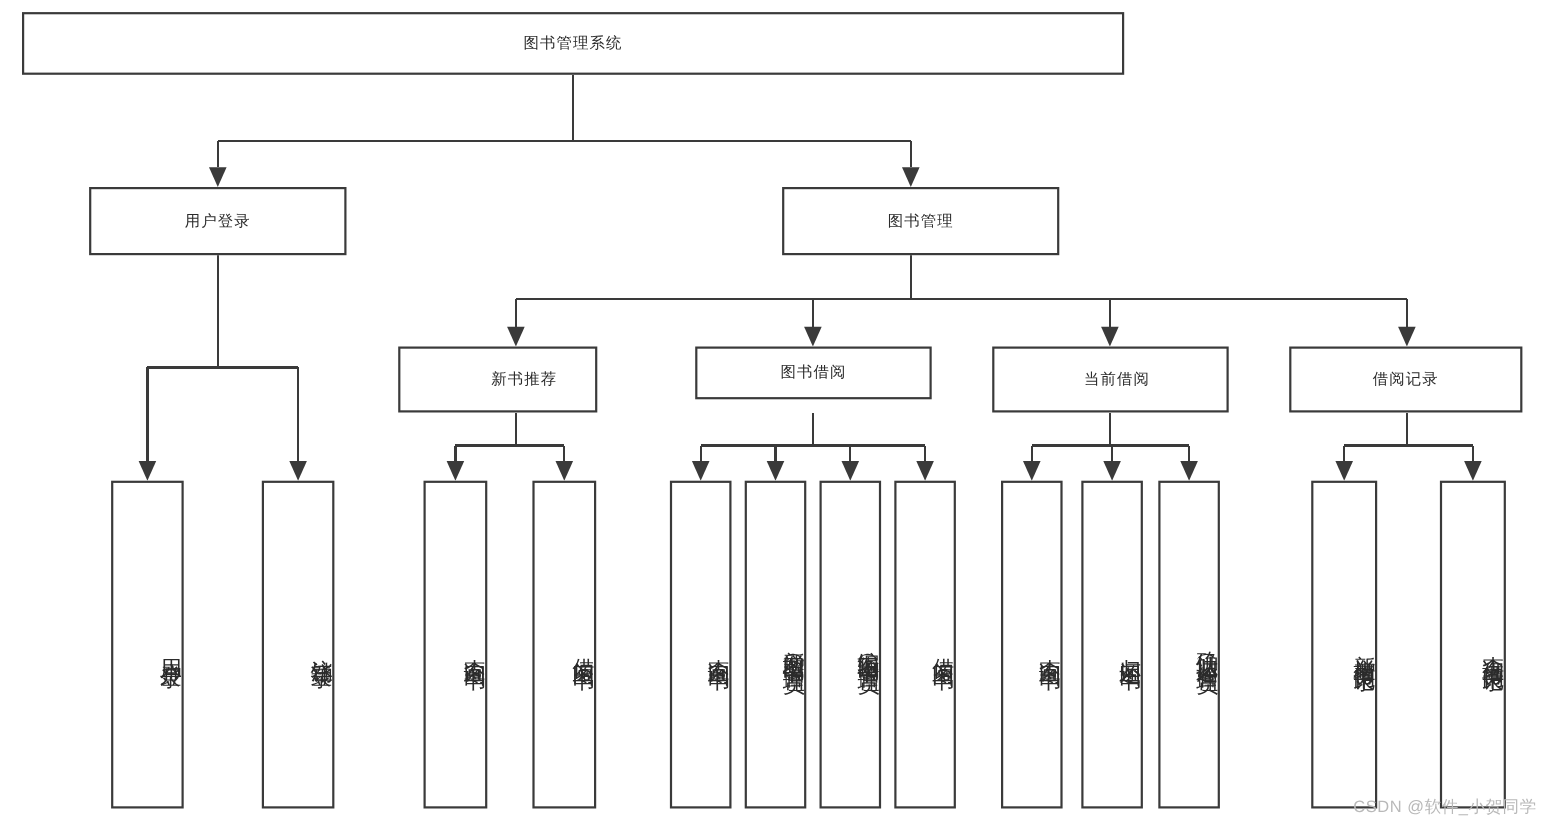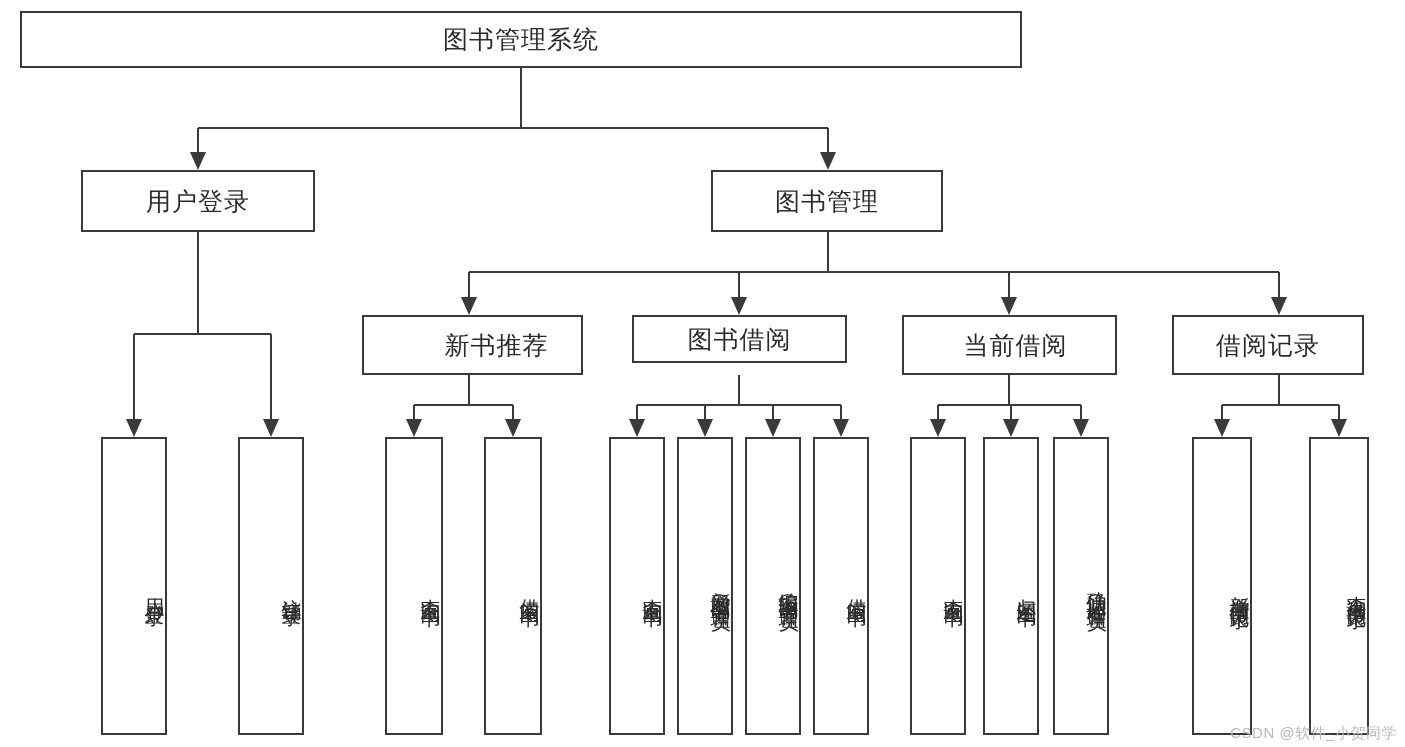--- a/index.html
+++ b/index.html
@@ -30,21 +30,21 @@
     position: absolute;
     box-sizing: border-box;
     background: #ffffff;
     border: 2px solid #3a3a3a;
     display: flex;
     align-items: center;
     justify-content: center;
     color: #2b2b2b;
   }
   .node.horiz {
-    font-size: 25px;
+    font-size: 14px;
     letter-spacing: 1px;
   }
   .node.vert {
     writing-mode: vertical-rl;
     text-orientation: upright;
     font-size: 20px;
     letter-spacing: 3px;
     padding-top: 6px;
     align-items: flex-start;
     justify-content: center;
@@ -125,33 +125,33 @@
       <polygon points="1331,419 1347,419 1339,437" fill="#3a3a3a"></polygon>
     </svg>
 
   <div id="nodes">
       <div class="node horiz" style="left: 20px; top: 11px; width: 1002px; height: 57px;">
         <span class="label">图书管理系统</span>
       </div>
       <div class="node horiz" style="left: 81px; top: 170px; width: 234px; height: 62px;">
         <span class="label">用户登录</span>
       </div>
-      <div class="node horiz" style="left: 711px; top: 170px; width: 232px; height: 62px;">
+      <div class="node horiz" style="left: 711px; top: 170px; width: 252px; height: 62px;">
         <span class="label">图书管理</span>
       </div>
-      <div class="node horiz" style="left: 362px; top: 315px; width: 221px; height: 60px; padding-left: 48px;">
+      <div class="node horiz" style="left: 362px; top: 315px; width: 181px; height: 60px; padding-left: 48px;">
         <span class="label">新书推荐</span>
       </div>
       <div class="node horiz" style="left: 632px; top: 315px; width: 215px; height: 48px;">
         <span class="label">图书借阅</span>
       </div>
       <div class="node horiz" style="left: 902px; top: 315px; width: 215px; height: 60px; padding-left: 12px;">
         <span class="label">当前借阅</span>
       </div>
-      <div class="node horiz" style="left: 1172px; top: 315px; width: 192px; height: 60px;">
+      <div class="node horiz" style="left: 1172px; top: 315px; width: 212px; height: 60px;">
         <span class="label">借阅记录</span>
       </div>
       <div class="node vert" style="left: 101px; top: 437px; width: 66px; height: 298px;">
         <span class="label">用户登录</span>
       </div>
       <div class="node vert" style="left: 238px; top: 437px; width: 66px; height: 298px;">
         <span class="label">注销登录</span>
       </div>
       <div class="node vert" style="left: 385px; top: 437px; width: 58px; height: 298px;">
         <span class="label">查询图书</span>

